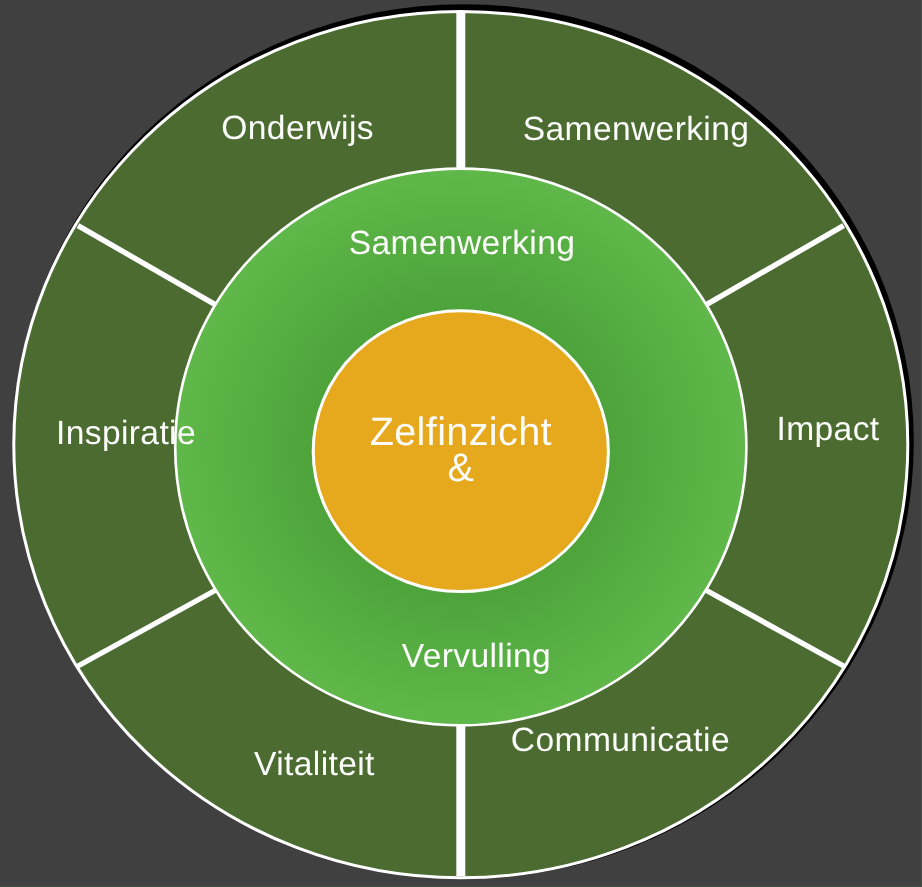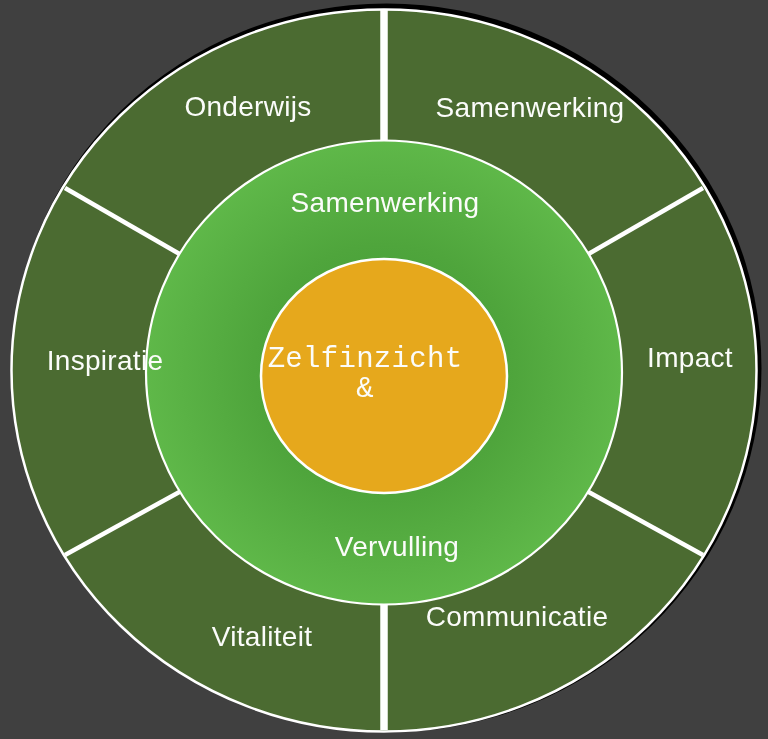--- a/index.html
+++ b/index.html
@@ -26,22 +26,22 @@
   }
   .lbl-onderwijs   {left:248px;top:107px;}
   .lbl-samenwerking{left:530px;top:108px;}
   .lbl-impact      {left:690px;top:358px;}
   .lbl-communicatie{left:517px;top:617px;}
   .lbl-vitaliteit  {left:246px;top:637px;margin-left:16px;}
   .lbl-inspiratie  {left:81px; top:361px;margin-left:24px;}
   .lbl-effectiviteit{left:385px;top:203px;}
   .lbl-vervulling  {left:385px;top:547px;margin-left:12px;}
   .lbl-center{
-    left:365px;top:375px;
-    font-size:29px;line-height:30px;font-family:Liberation Mono, monospace;
+    left:384px;top:375px;
+    font-size:33px;line-height:30px;
   }
 </style>
 </head>
 <body>
 
 <div class="stage">
 
   <svg width="768" height="739" viewBox="0 0 768 739">
     <defs>
       <radialGradient id="gmid" cx="50%" cy="50%" r="50%">

